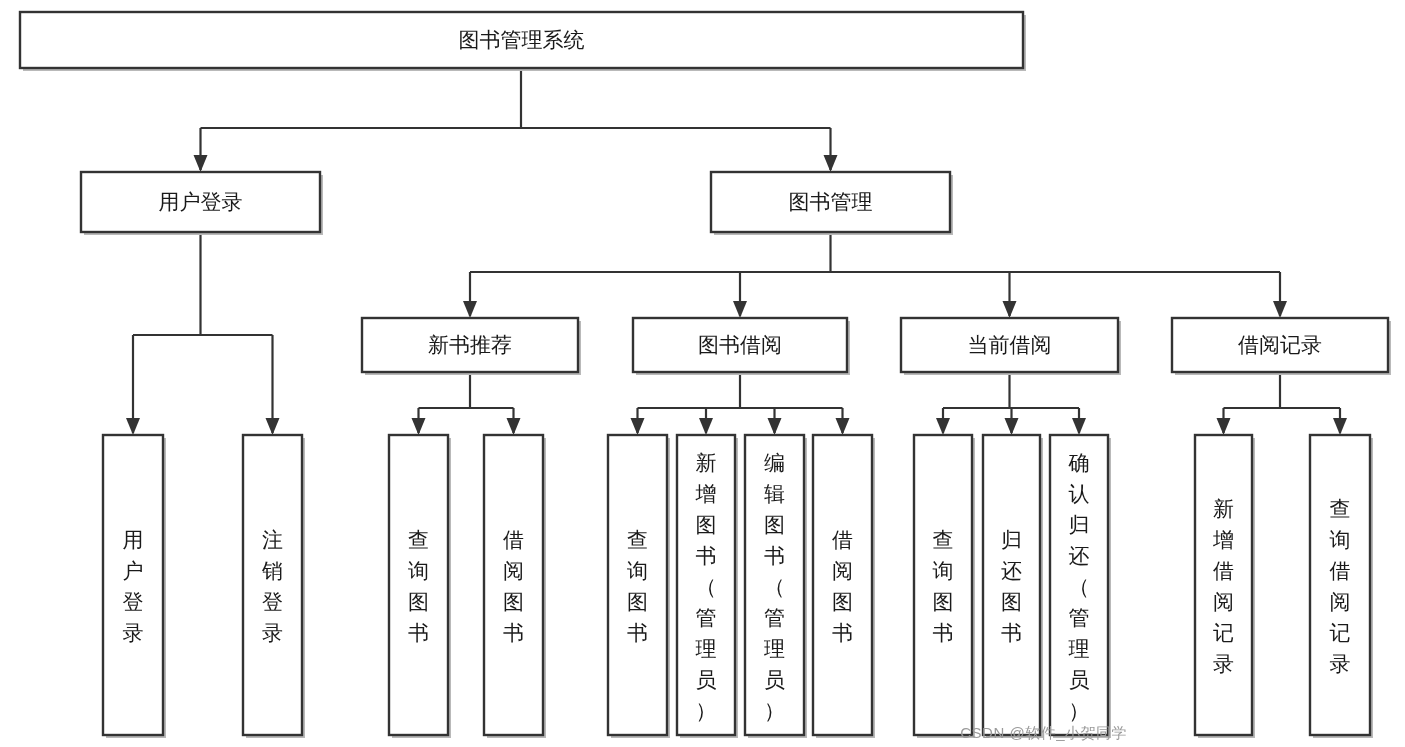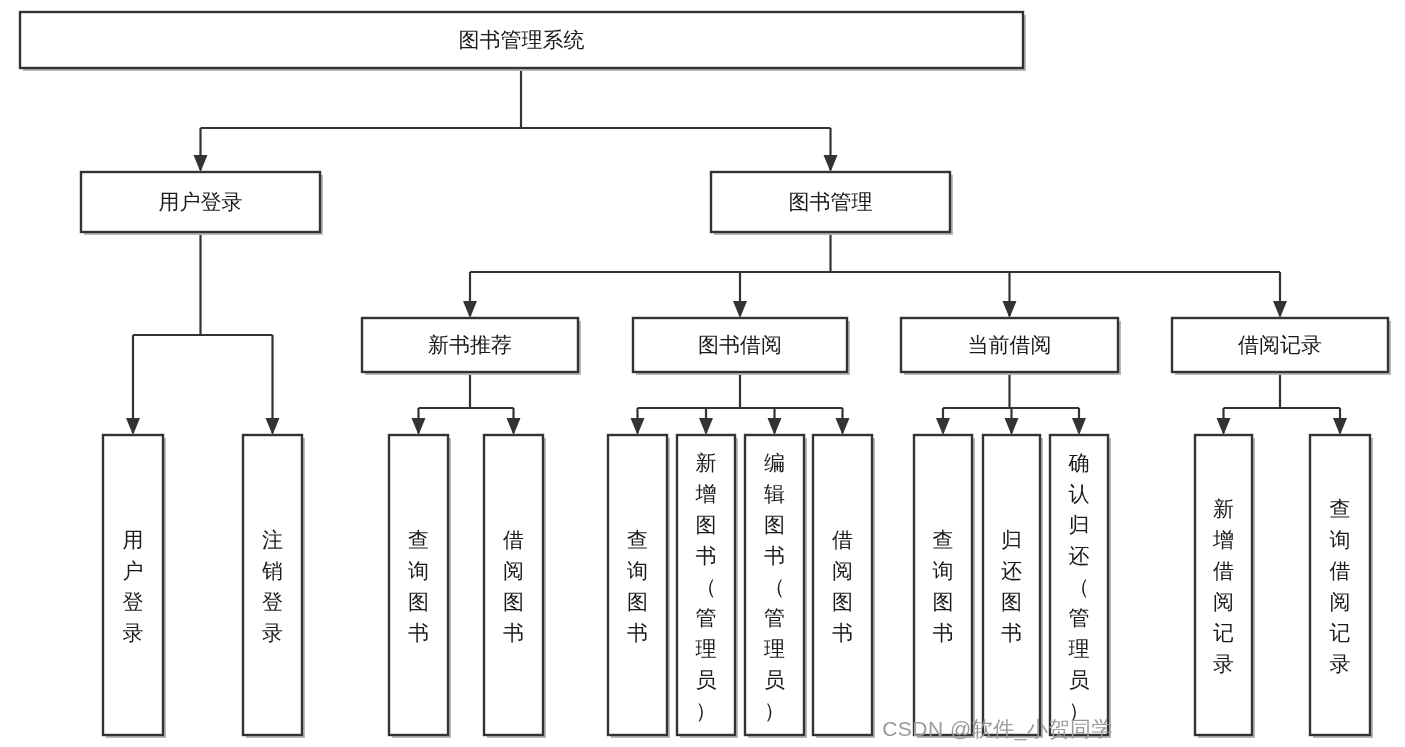--- a/index.html
+++ b/index.html
@@ -11,20 +11,21 @@
     width: 1405px;
     height: 747px;
     font-family: "Liberation Sans", "DejaVu Sans", sans-serif;
     overflow: hidden;
     position: relative;
   }
   #diagram-root {
     position: relative;
     width: 1121px;
     height: 747px;
+    padding-left: 14px;
   }
   svg.diagram-canvas {
     position: absolute;
     top: 0;
     left: 0;
     width: 1405px;
     height: 747px;
   }
   .node-box {
     fill: #ffffff;
@@ -56,21 +57,21 @@
     font-family: "Liberation Sans", "DejaVu Sans", sans-serif;
     font-size: 21px;
     fill: #1a1a1a;
     text-anchor: middle;
   }
   .watermark {
     position: absolute;
     right: 8px;
     bottom: 4px;
     font-family: "Liberation Sans", "DejaVu Sans", sans-serif;
-    font-size: 21px;
+    font-size: 15px;
     color: #9a9a9a;
     white-space: nowrap;
     letter-spacing: 0.5px;
   }
 </style>
 </head>
 <body>
 
 <div id="diagram-root">
 

